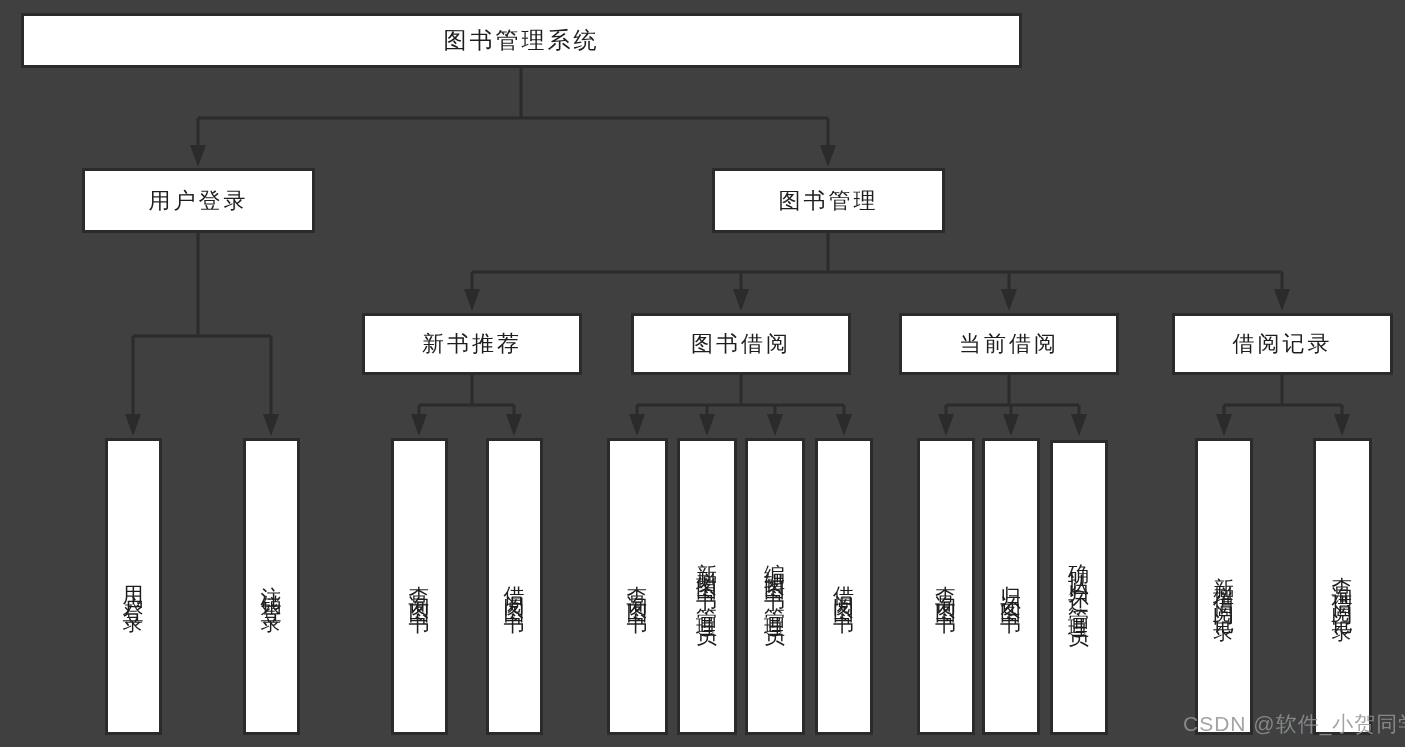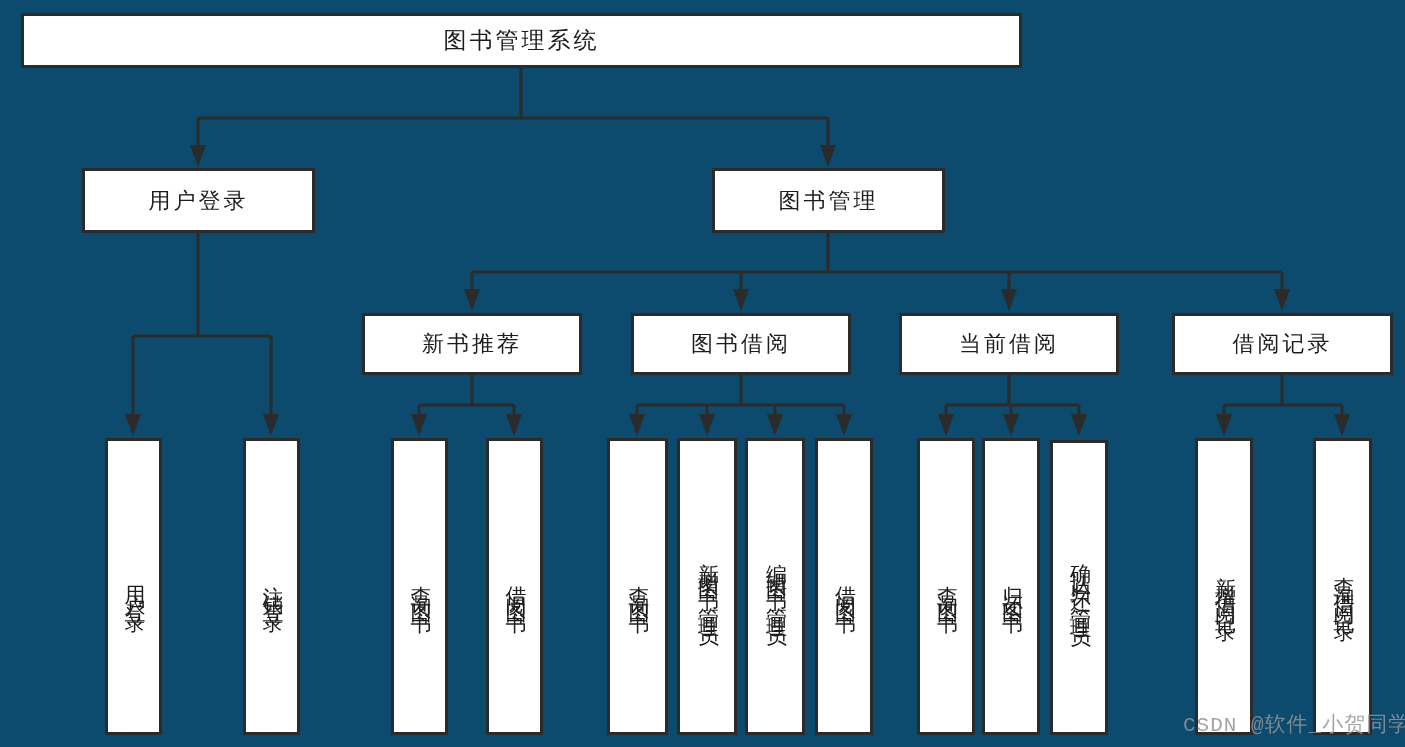--- a/index.html
+++ b/index.html
@@ -4,22 +4,22 @@
 <style>
   html, body {
     margin: 0;
     padding: 0;
     background: #ffffff;
   }
   .canvas {
     position: relative;
     width: 1405px;
     height: 747px;
-    background: #0c4a6e;
-    font-family: Liberation Mono, monospace;
+    background: #404040;
+    font-family: Liberation Sans, sans-serif;
     overflow: hidden;
   }
   .connectors {
     position: absolute;
     left: 0;
     top: 0;
     width: 1405px;
     height: 747px;
     pointer-events: none;
   }

